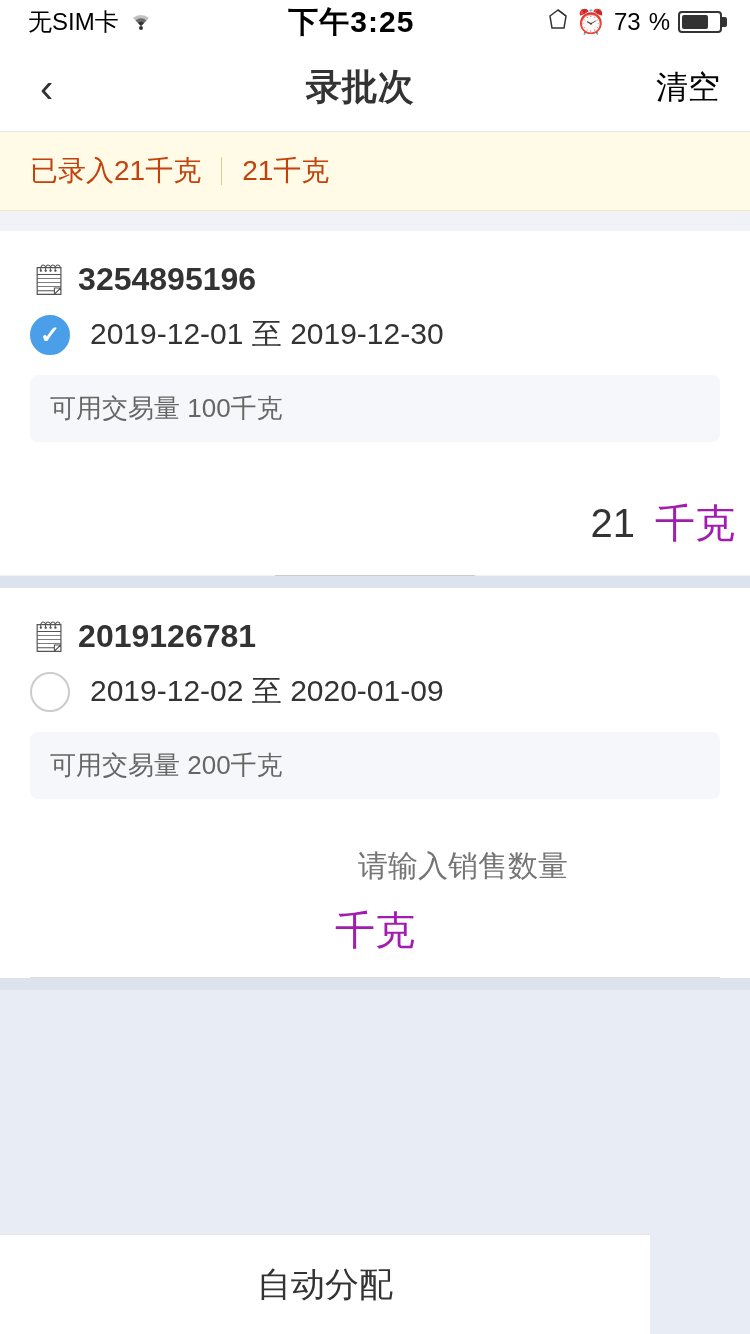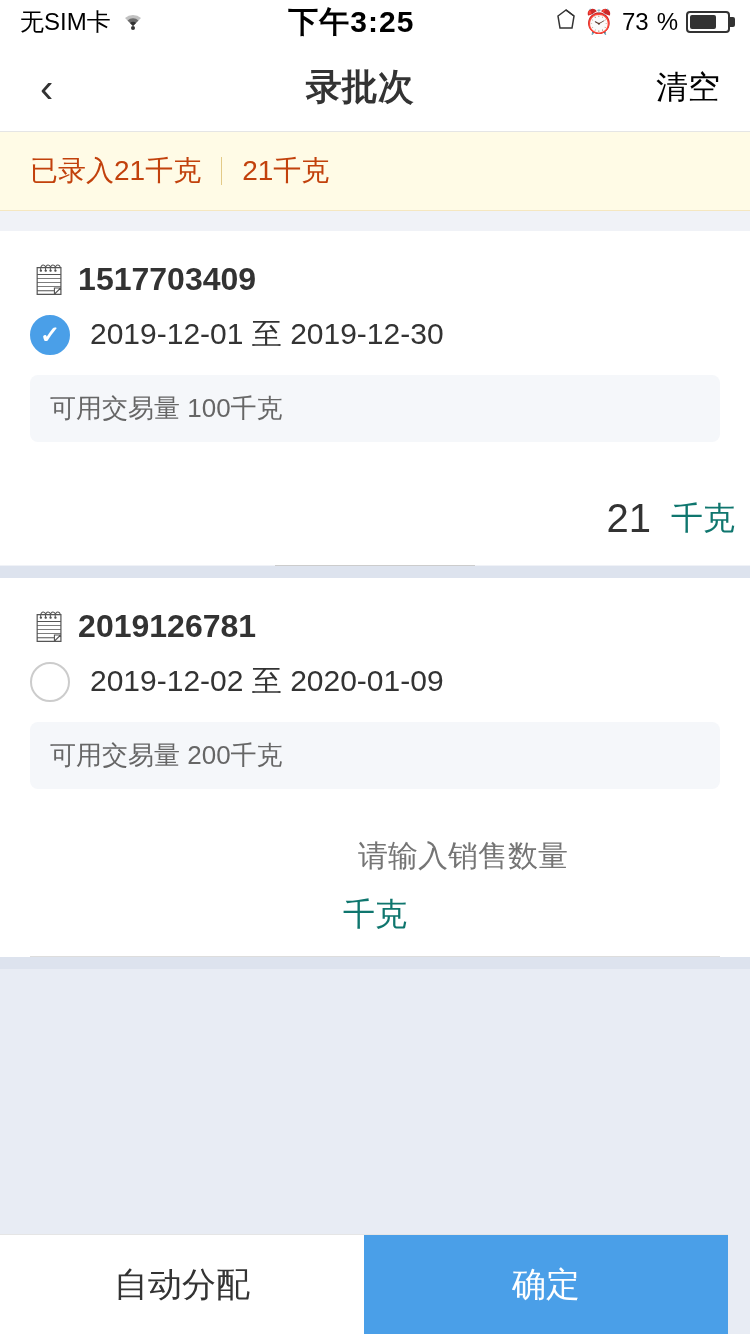--- a/index.html
+++ b/index.html
@@ -13,21 +13,21 @@
     }
 
     
     .status-bar {
       width: 100%;
       height: 44px;
       background: #fff;
       display: flex;
       align-items: center;
       justify-content: space-between;
-      padding: 0 20px;
+      padding: 0 28px;
       font-size: 24px;
       font-weight: 500;
     }
     .status-left {
       display: flex;
       align-items: center;
       gap: 8px;
       font-size: 24px;
     }
     .status-center {
@@ -214,38 +214,38 @@
     }
     .input-underline {
       position: absolute;
       bottom: 0;
       left: 30px;
       right: 30px;
       height: 1px;
       background: #ddd;
     }
     .unit-label {
-      font-size: 32px;
-      color: #0f766e;
+      font-size: 40px;
+      color: #a21caf;
       flex-shrink: 0;
     }
 
     
     .empty-area {
       background: #e8ecf4;
       flex: 1;
       min-height: 400px;
     }
 
     
     .bottom-bar {
       position: fixed;
       bottom: 0;
       left: 0;
-      width: 728px;
+      width: 650px;
       height: 100px;
       display: flex;
       background: #fff;
       border-top: 1px solid #e5e5e5;
     }
     .btn-auto {
       flex: 1;
       display: flex;
       align-items: center;
       justify-content: center;
@@ -333,21 +333,21 @@
 
 <div class="info-banner">
   <span class="info-banner-item">已录入21千克</span>
   <div class="info-divider"></div>
   <span class="info-banner-item">21千克</span>
 </div>
 
 <div class="card card-bottom-padding" style="margin-top:20px;">
   <div class="batch-id-row">
     <span class="batch-icon">🗒</span>
-    <span class="batch-id">1517703409</span>
+    <span class="batch-id">3254895196</span>
   </div>
   <div class="batch-date-row">
     <div class="radio-btn checked"></div>
     <span class="batch-date">2019-12-01 至 2019-12-30</span>
   </div>
   <div class="available-row">可用交易量 100千克</div>
 </div>
 
 <div class="quantity-section">
   <input class="qty-input" type="text" value="21" style="font-size: 40px; color: rgb(51, 51, 51); text-align: right; border: none; outline: none; background: transparent; width: 100px;">
@@ -378,16 +378,13 @@
 <div style="height:12px; background:#dde3ee;"></div>
 
 <div class="empty-area" style="min-height: 380px; background: #e8ecf4;"></div>
 
 <div style="height:100px;"></div>
 
 <div class="bottom-bar">
   <div class="btn-auto">
     <span>自动分配</span>
   </div>
-  <div class="btn-confirm">
-    <span>确定</span>
-  </div>
 </div>
 
 </body></html>

